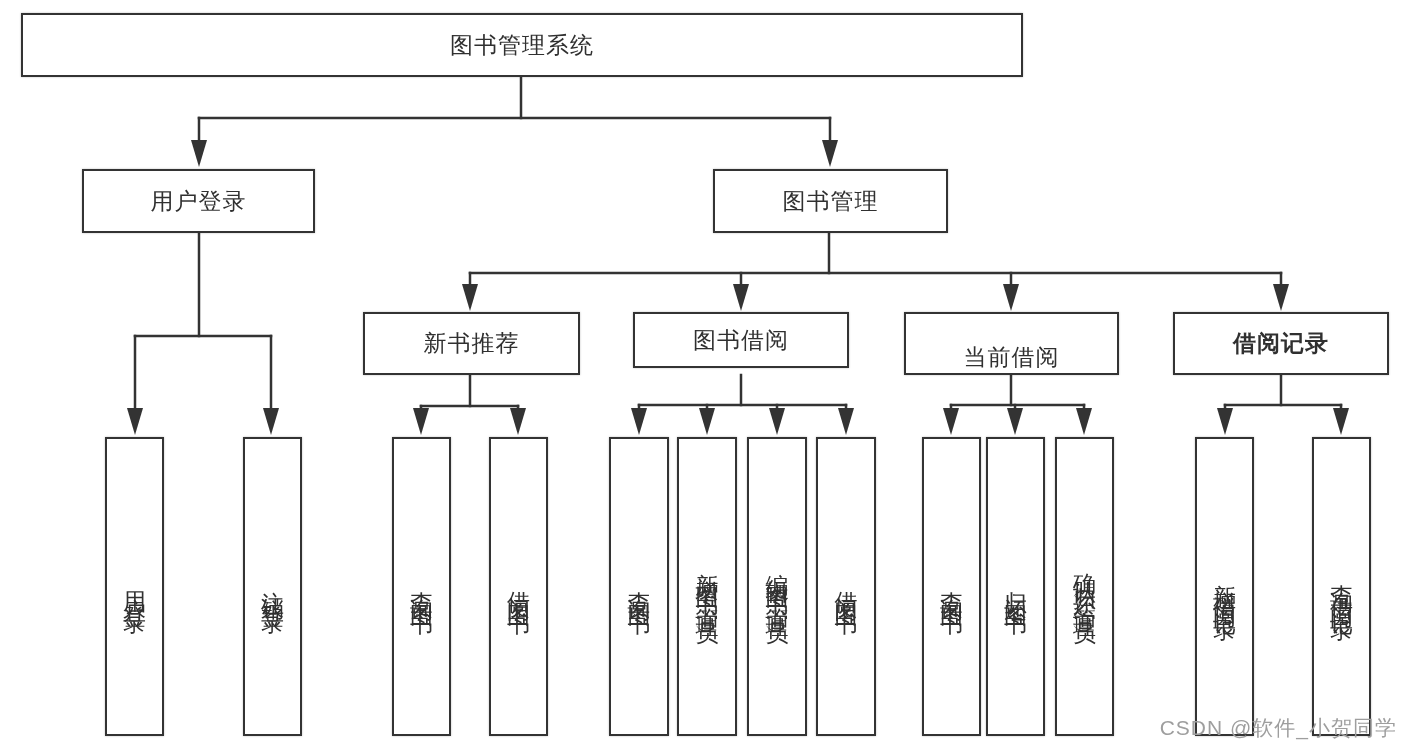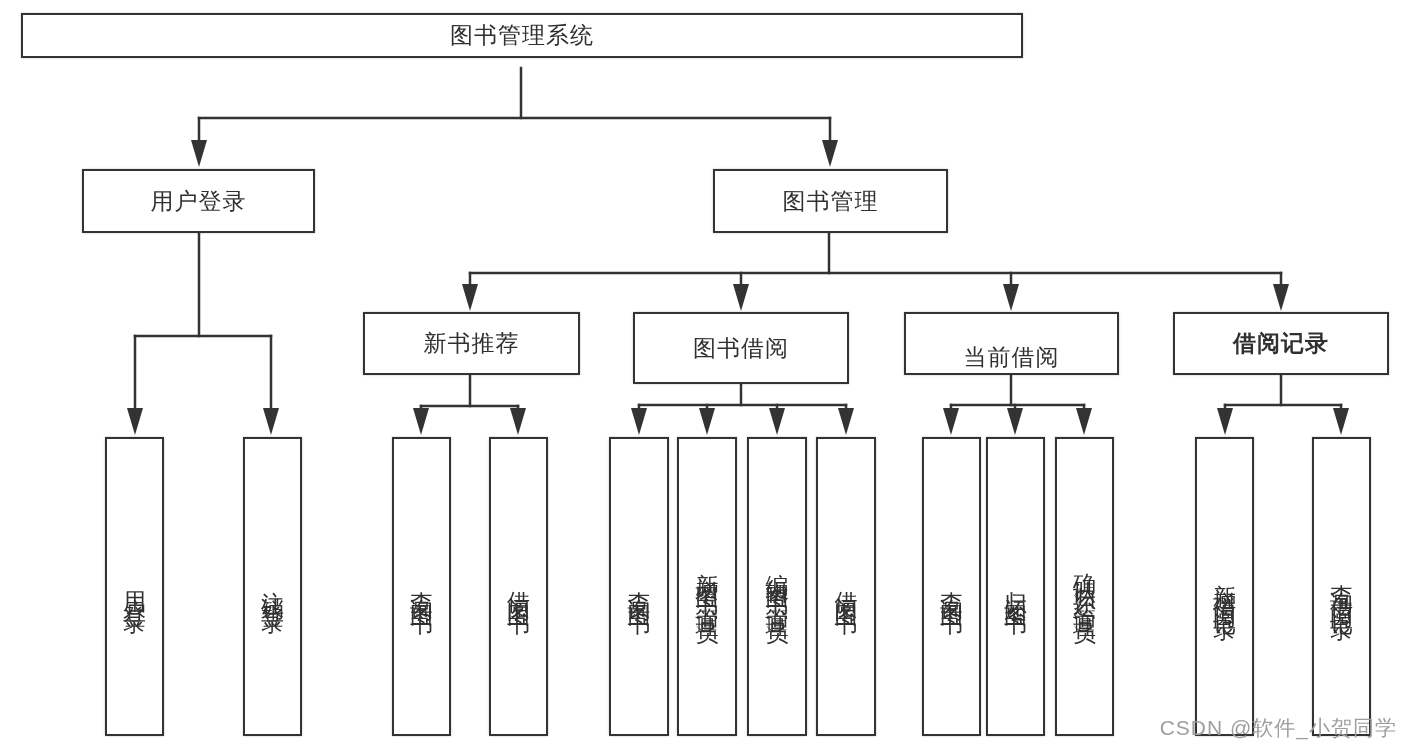--- a/index.html
+++ b/index.html
@@ -23,25 +23,25 @@
   }
   .hbox{font-size:23px;letter-spacing:1px;white-space:nowrap;}
   .vbox{width:59px;top:437px;height:299px;font-size:23px;}
   .vbox .vtext{
     writing-mode:vertical-rl;
     text-orientation:mixed;
     letter-spacing:7px;
     line-height:1;
   }
   
-  #root-box{left:21px;top:13px;width:1002px;height:45px;}
+  #root-box{left:21px;top:13px;width:1002px;height:64px;}
   #user-login-box{left:82px;top:169px;width:233px;height:64px;}
   #book-mgmt-box{left:713px;top:169px;width:235px;height:64px;}
   #new-book-box{left:363px;top:312px;width:217px;height:63px;}
-  #book-borrow-box{left:633px;top:312px;width:216px;height:72px;}
+  #book-borrow-box{left:633px;top:312px;width:216px;height:56px;}
   #current-borrow-box{left:904px;top:312px;width:215px;height:63px;align-items:flex-end;}
   #borrow-records-box{left:1173px;top:312px;width:216px;height:63px;font-weight:bold;}
   
   #leaf-a1{left:105px;}
   #leaf-a2{left:243px;}
   #leaf-b1{left:392px;}
   #leaf-b2{left:489px;}
   #leaf-c1{left:609px;width:60px;}
   #leaf-c2{left:677px;width:60px;}
   #leaf-c3{left:747px;width:60px;}

